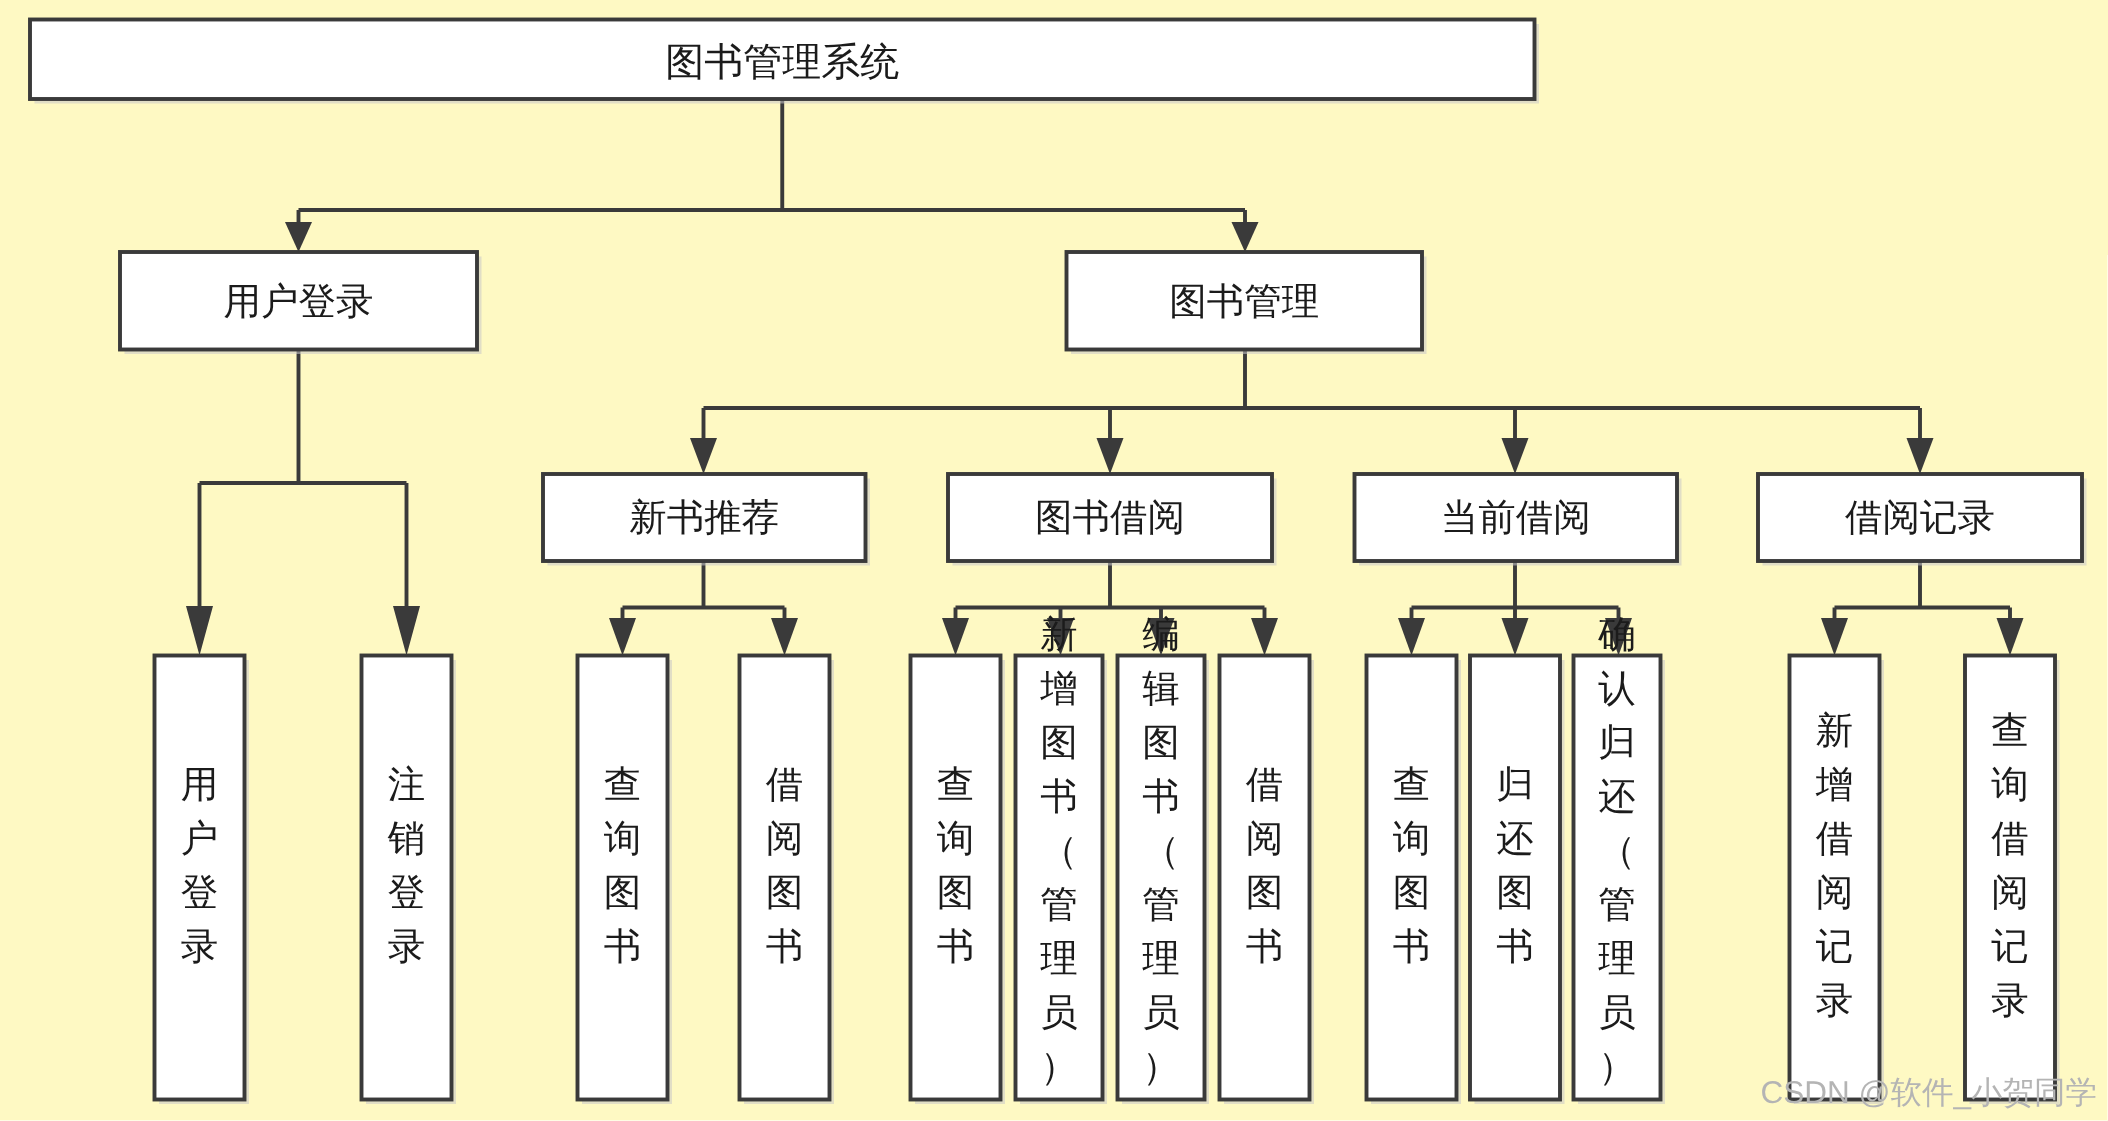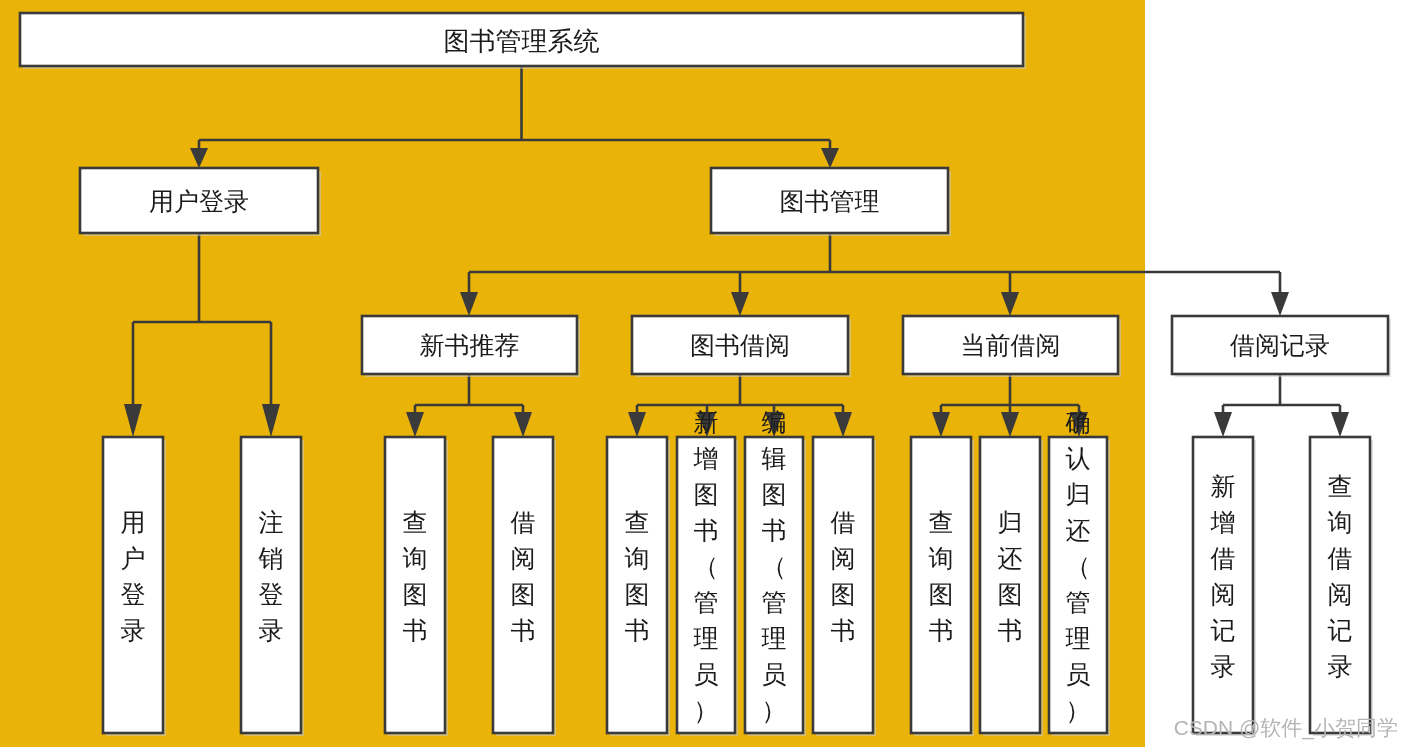--- a/index.html
+++ b/index.html
@@ -9,23 +9,23 @@
     background: #ffffff;
   }
   body {
     font-family: "Liberation Sans", "DejaVu Sans", sans-serif;
     width: 1405px;
     height: 747px;
     overflow: hidden;
   }
   #diagram-root {
     position: relative;
-    width: 1145px;
+    width: 1405px;
     height: 747px;
-    background: #eab308;
+    background: #fef9c3;
   }
   svg.diagram-canvas {
     position: absolute;
     top: 0;
     left: 0;
     width: 1405px;
     height: 747px;
     display: block;
   }
   .node-box {

